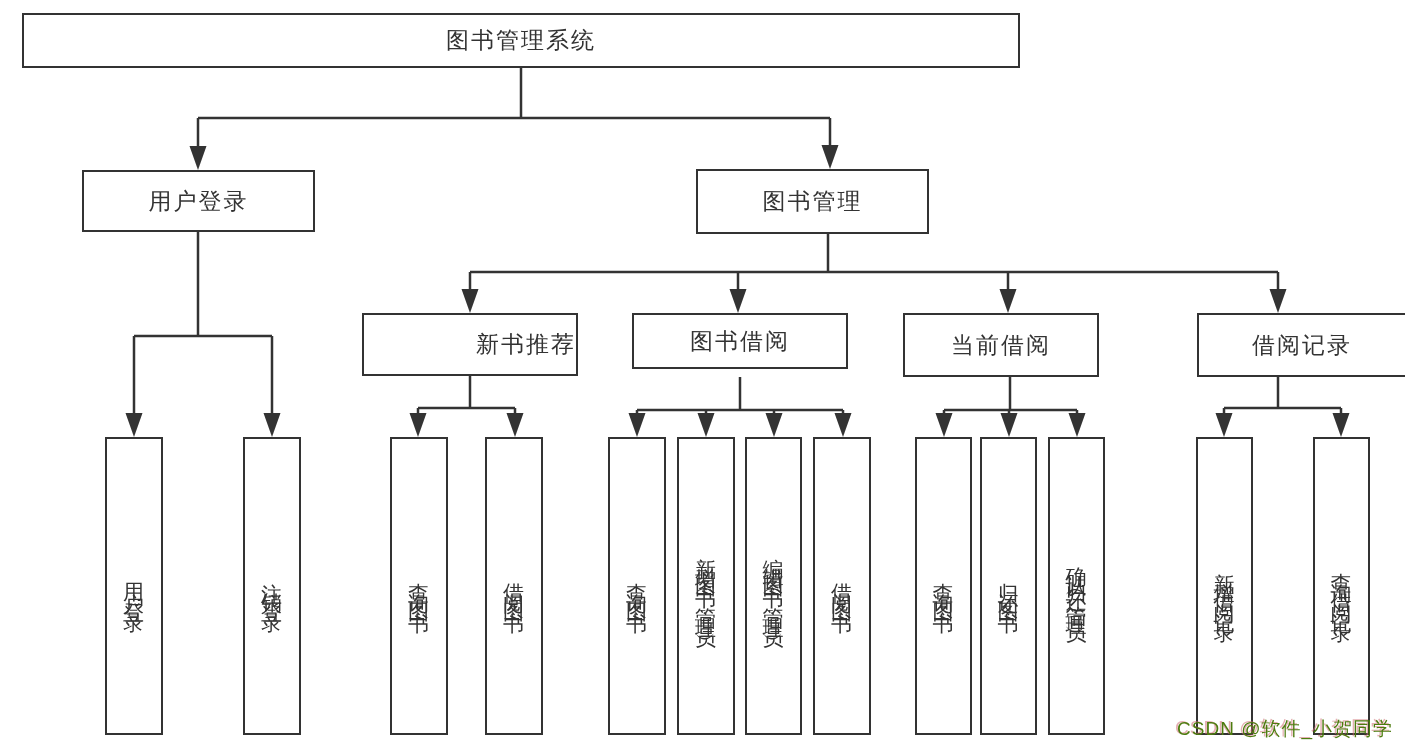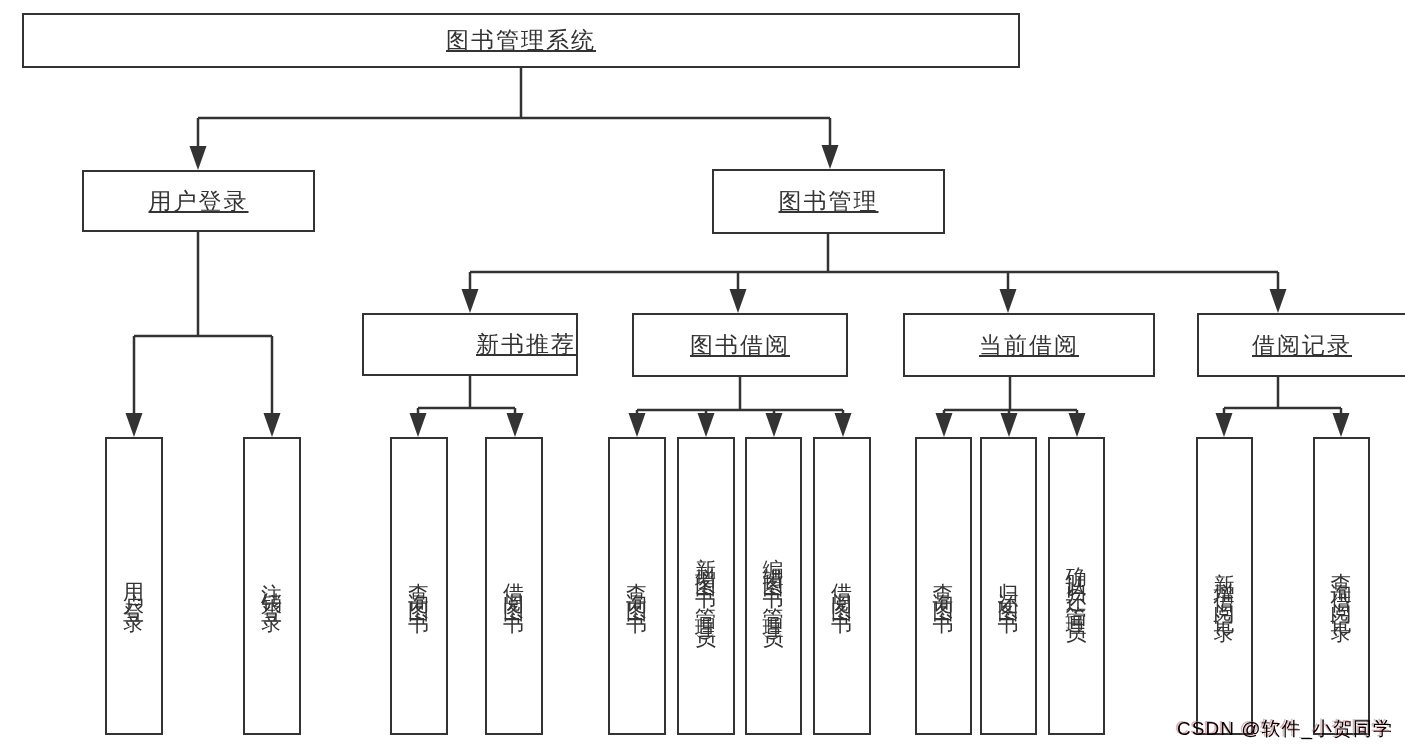--- a/index.html
+++ b/index.html
@@ -14,21 +14,20 @@
   .box {
     position:absolute;
     box-sizing:border-box;
     border:2.5px solid #333333;
     background:#ffffff;
     display:flex; align-items:center; justify-content:center;
     color:#333333;
     font-size:23px;
     letter-spacing:2px;
     white-space:nowrap;
-    text-decoration:underline;
   }
   .vbox {
     position:absolute;
     box-sizing:border-box;
     border:2.5px solid #333333;
     background:#ffffff;
     display:flex; align-items:center; justify-content:center;
     color:#333333;
     top:437px; height:298px; width:58px;
   }
@@ -36,45 +35,45 @@
     writing-mode:vertical-rl;
     text-orientation:mixed;
     font-size:21px;
     letter-spacing:10px;
     line-height:1;
     white-space:nowrap;
   }
   
   #b-root            {left:22px;   top:13px;  width:998px; height:55px;}
   #b-user-login      {left:82px;   top:170px; width:233px; height:62px;}
-  #b-book-mgmt       {left:712px;  top:169px; width:233px; height:65px;}
+  #b-book-mgmt       {left:696px;  top:169px; width:233px; height:65px;}
   #b-new-book        {left:362px;  top:313px; width:216px; height:63px;justify-content:flex-end;}
-  #b-book-borrow     {left:632px;  top:313px; width:216px; height:64px;}
-  #b-current-borrow  {left:903px;  top:313px; width:252px; height:64px;}
+  #b-book-borrow     {left:632px;  top:313px; width:216px; height:56px;}
+  #b-current-borrow  {left:903px;  top:313px; width:196px; height:64px;}
   #b-borrow-record   {left:1173px; top:313px; width:210px; height:64px;margin-left:24px;}
   
   #l-login      {left:105px;}
   #l-logout     {left:243px;}
   #l-nb-query   {left:390px;}
   #l-nb-borrow  {left:485px;}
   #l-bb-query   {left:608px;}
   #l-bb-add     {left:677px;}
   #l-bb-edit    {left:745px; width:57px;}
   #l-bb-borrow  {left:813px;}
   #l-cb-query   {left:915px; width:57px;}
   #l-cb-return  {left:980px; width:57px;}
   #l-cb-confirm {left:1048px; width:57px; }
   #l-cb-confirm span {letter-spacing:8px;}
   #l-br-add     {left:1196px; width:57px;}
   #l-br-query   {left:1313px; width:57px;}
   #watermark {
     position:absolute;
     right:12px; bottom:5px;
     font-size:19px;
-    color:#000000;
+    color:#4d7c0f;
     letter-spacing:1px;
     text-shadow:-2px -1px 0 rgba(205,110,115,0.55);
     z-index:5;
     white-space:nowrap;
     margin-left:30px;
   }
 </style>
 </head>
 <body>
 

